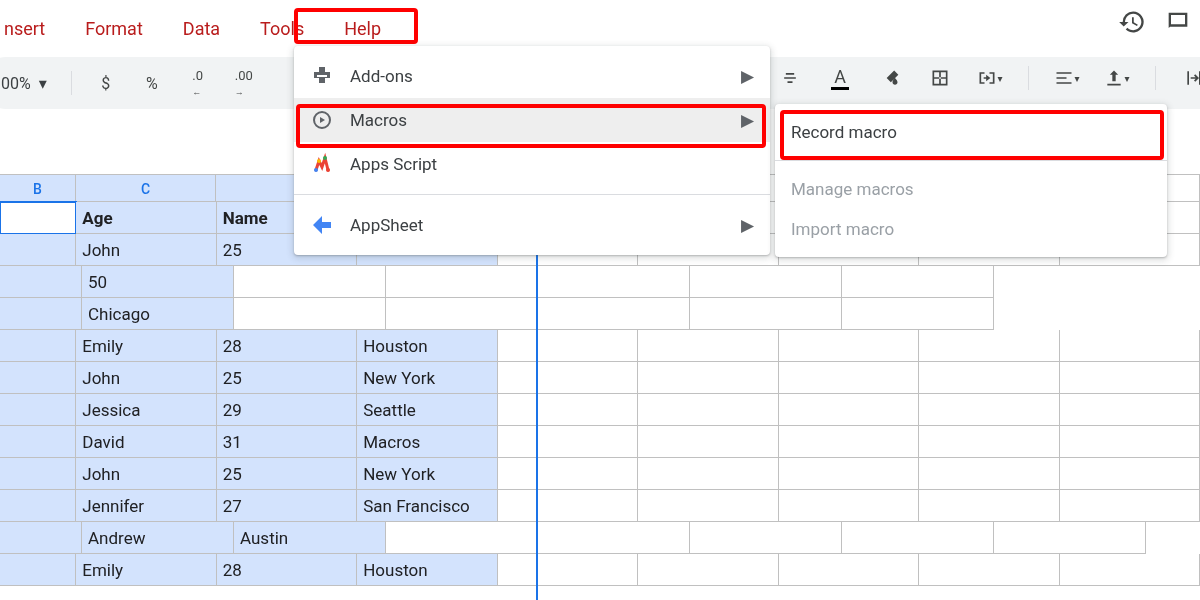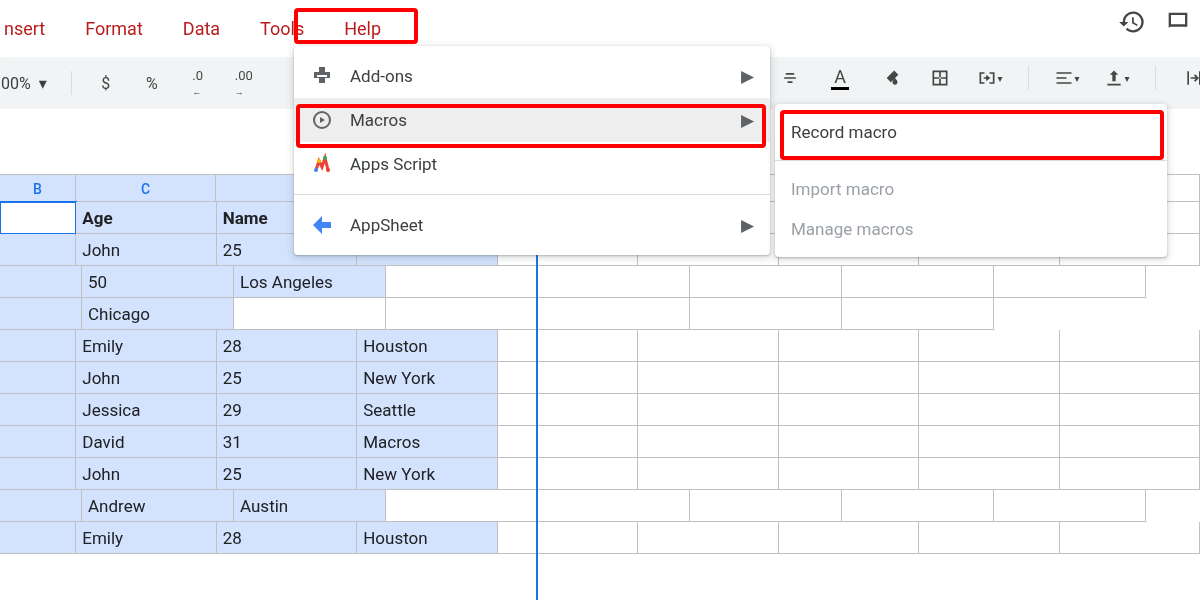--- a/index.html
+++ b/index.html
@@ -171,24 +171,24 @@
   </div>
 </div>
 <div class="red-box-macros"></div>
 
 <div class="dropdown submenu">
   <div class="ditem">
     <span>Record macro</span>
   </div>
   <hr>
   <div class="ditem disabled">
+    <span>Manage macros</span>
+  </div>
+  <div class="ditem disabled">
     <span>Import macro</span>
-  </div>
-  <div class="ditem disabled">
-    <span>Manage macros</span>
   </div>
 </div>
 <div class="red-box-record"></div>
 
 <div class="grid">
   <div class="colhdr">
     <div class="ch sel" style="width:82px; border-left:none;">B</div>
     <div class="ch sel" style="width:152px">C</div>
     <div class="ch sel" style="width:152px"></div>
     <div class="ch sel" style="width:152px"></div>
@@ -218,21 +218,20 @@
     <div class="cell sel" style="width:152px"></div>
     <div class="cell" style="width:152px"></div>
       <div class="cell" style="width:152px"></div>
       <div class="cell" style="width:152px"></div>
       <div class="cell" style="width:152px"></div>
       <div class="cell" style="width:152px"></div>
   </div>
   <div class="row">
     <div class="cell sel" style="width:82px"></div>
     <div class="cell sel" style="width:152px">50</div>
-    <div class="cell sel" style="width:152px">Los Angeles</div>
     <div class="cell" style="width:152px"></div>
       <div class="cell" style="width:152px"></div>
       <div class="cell" style="width:152px"></div>
       <div class="cell" style="width:152px"></div>
       <div class="cell" style="width:152px"></div>
   </div>
   <div class="row">
     <div class="cell sel" style="width:82px"></div>
     <div class="cell sel" style="width:152px">Chicago</div>
     <div class="cell" style="width:152px"></div>
@@ -291,20 +290,31 @@
     <div class="cell sel" style="width:152px">25</div>
     <div class="cell sel" style="width:152px">New York</div>
     <div class="cell" style="width:152px"></div>
       <div class="cell" style="width:152px"></div>
       <div class="cell" style="width:152px"></div>
       <div class="cell" style="width:152px"></div>
       <div class="cell" style="width:152px"></div>
   </div>
   <div class="row">
     <div class="cell sel" style="width:82px"></div>
+    <div class="cell sel" style="width:152px">Jennifer</div>
+    <div class="cell sel" style="width:152px">27</div>
+    <div class="cell sel" style="width:152px">San Francisco</div>
+    <div class="cell" style="width:152px"></div>
+      <div class="cell" style="width:152px"></div>
+      <div class="cell" style="width:152px"></div>
+      <div class="cell" style="width:152px"></div>
+      <div class="cell" style="width:152px"></div>
+  </div>
+  <div class="row">
+    <div class="cell sel" style="width:82px"></div>
     <div class="cell sel" style="width:152px">Andrew</div>
     <div class="cell sel" style="width:152px">Austin</div>
     <div class="cell" style="width:152px"></div>
       <div class="cell" style="width:152px"></div>
       <div class="cell" style="width:152px"></div>
       <div class="cell" style="width:152px"></div>
       <div class="cell" style="width:152px"></div>
   </div>
   <div class="row">
     <div class="cell sel" style="width:82px"></div>

